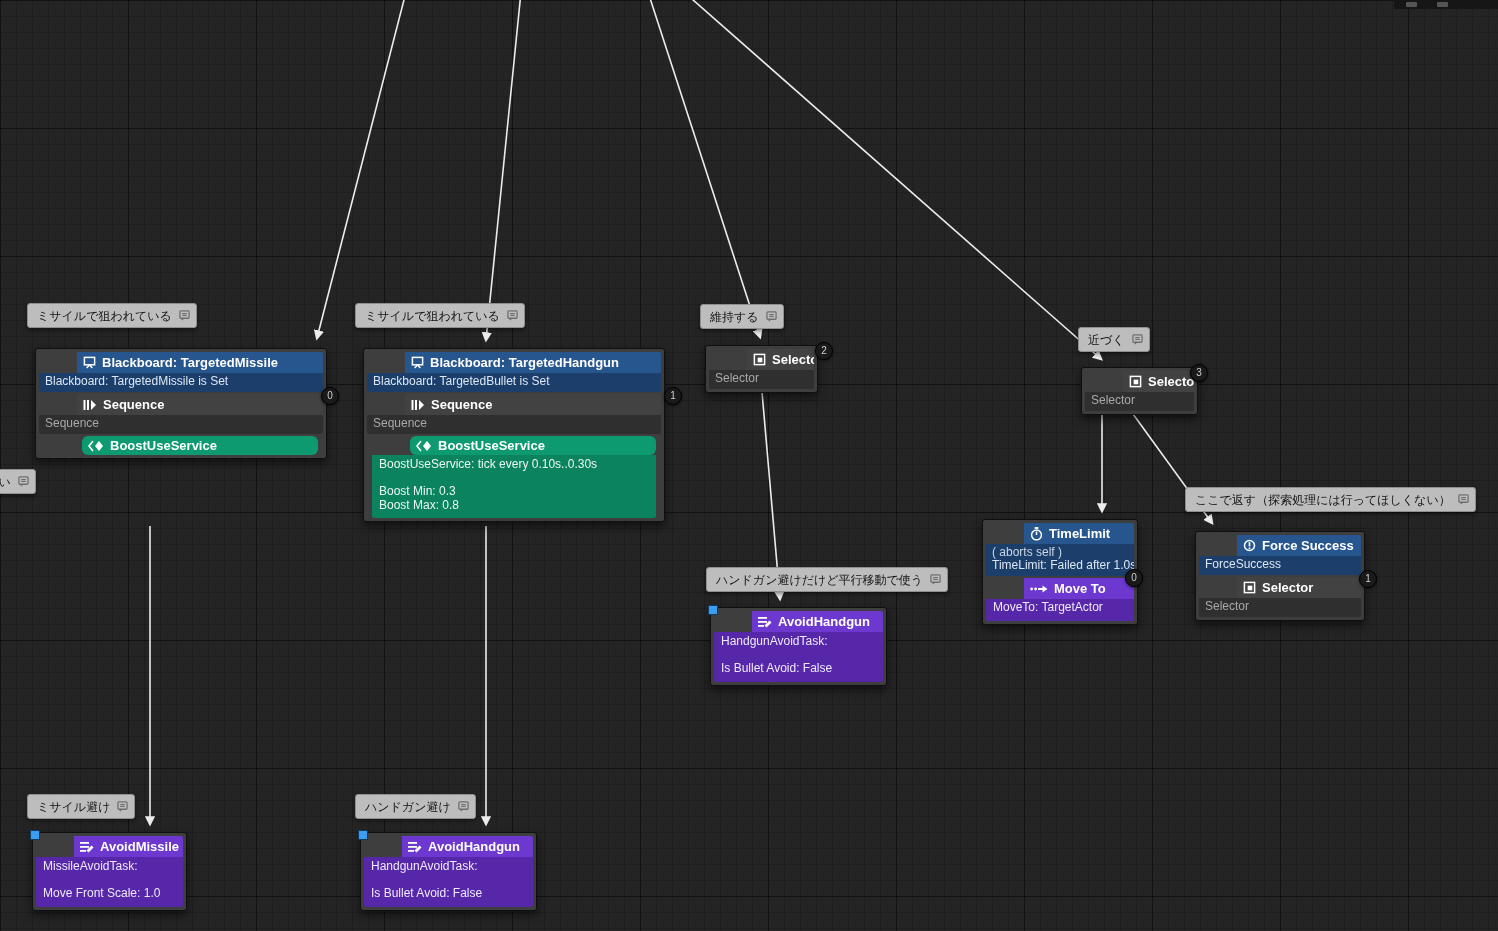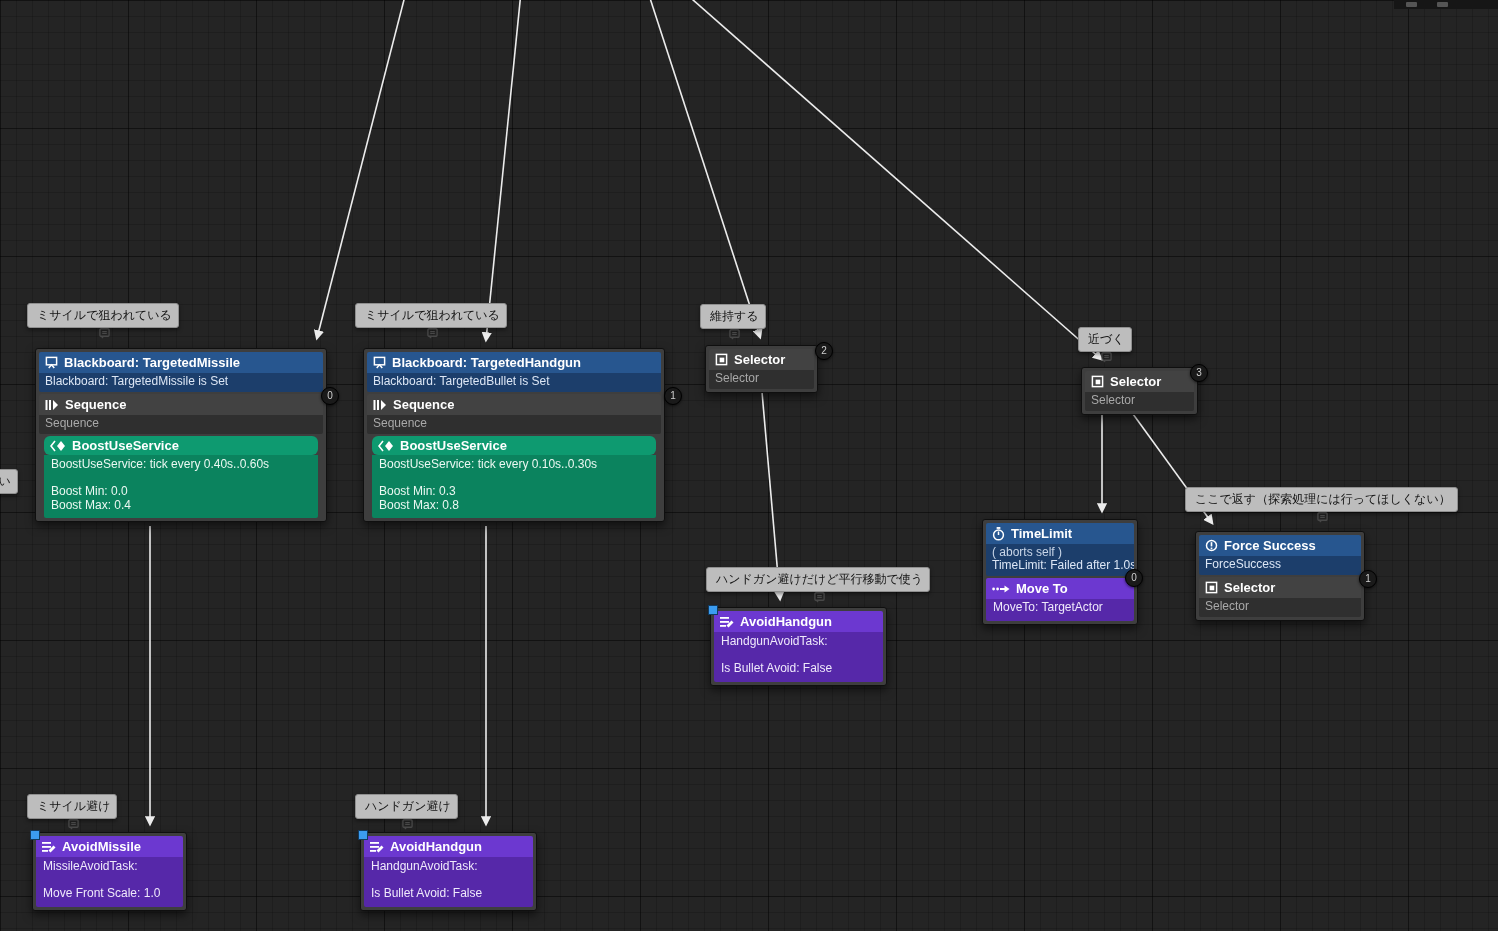--- a/index.html
+++ b/index.html
@@ -16,35 +16,35 @@
     background-size:128px 128px, 128px 128px, 16px 16px, 16px 16px;
   }
 
   .wires { position:absolute; left:0; top:0; z-index:1; pointer-events:none; }
 
   
   .comment {
     position:absolute; z-index:4; display:flex; align-items:center; gap:7px;
     background:#bdbdbd; color:#141414; font-size:12px; line-height:12px;
     padding:5px 6px 5px 9px; border-radius:3px; border:1px solid #8f8f8f;
-    box-shadow:0 2px 4px rgba(0,0,0,.45); white-space:nowrap; box-sizing:border-box; height:25px;flex-direction:column;
+    box-shadow:0 2px 4px rgba(0,0,0,.45); white-space:nowrap; box-sizing:border-box; height:25px;
   }
   .comment-icon { display:flex; opacity:.75; }
 
   
   .bt-node {
     position:absolute; z-index:2; background:#3e3e3e; border:1px solid #0f0f0f;
     border-radius:3px; padding:3px; box-sizing:border-box;
     box-shadow:0 4px 10px rgba(0,0,0,.55);
   }
   .sec { border-radius:2px; overflow:hidden; }
   .sec + .sec { margin-top:2px; }
   .sec-header {
     display:flex; align-items:center; gap:6px; padding:3px 6px;
-    font-weight:bold; font-size:13px; color:#ffffff; line-height:15px; white-space:nowrap;
+    font-weight:bold; font-size:13px; color:#ffffff; line-height:15px; white-space:nowrap;margin-left:38px;
   }
   .sec-body { padding:2px 6px 4px; font-size:12px; line-height:13px; white-space:nowrap; }
   .nicon { display:flex; flex:0 0 auto; }
 
   .decorator .sec-header { background:#27568f; }
   .decorator .sec-body   { background:#1c3e6b; color:#dce6f5; }
 
   .composite .sec-header { background:#424242; }
   .composite .sec-body   { background:#2f2f2f; color:#a9a9a9; }
 
@@ -226,26 +226,20 @@
     <div class="sec service">
       <div class="sec-header">
         <span class="nicon">
             <svg width="16" height="12" viewBox="0 0 16 12">
               <path d="M5 1 L1 6 L5 11" fill="none" stroke="#fff" stroke-width="1.6"></path>
               <path d="M11 1 L15 6 L11 11 L7 6 z" fill="#fff"></path>
             </svg>
           </span>
         <span class="sec-title">BoostUseService</span>
       </div>
-      <div class="sec-body">
-        <div>BoostUseService: tick every 0.40s..0.60s</div>
-        <div class="gap"></div>
-        <div>Boost Min: 0.0</div>
-        <div>Boost Max: 0.4</div>
-      </div>
     </div>
     <div class="order-badge" style="right:-13px; top:38px;">0</div>
   </div>
 
   <div class="bt-node" style="left:363px; top:348px; width:302px;">
     <div class="sec decorator">
       <div class="sec-header">
         <span class="nicon">
             <svg width="13" height="13" viewBox="0 0 14 14">
               <rect x="1.5" y="1.5" width="11" height="8" fill="none" stroke="#fff" stroke-width="1.6"></rect>

